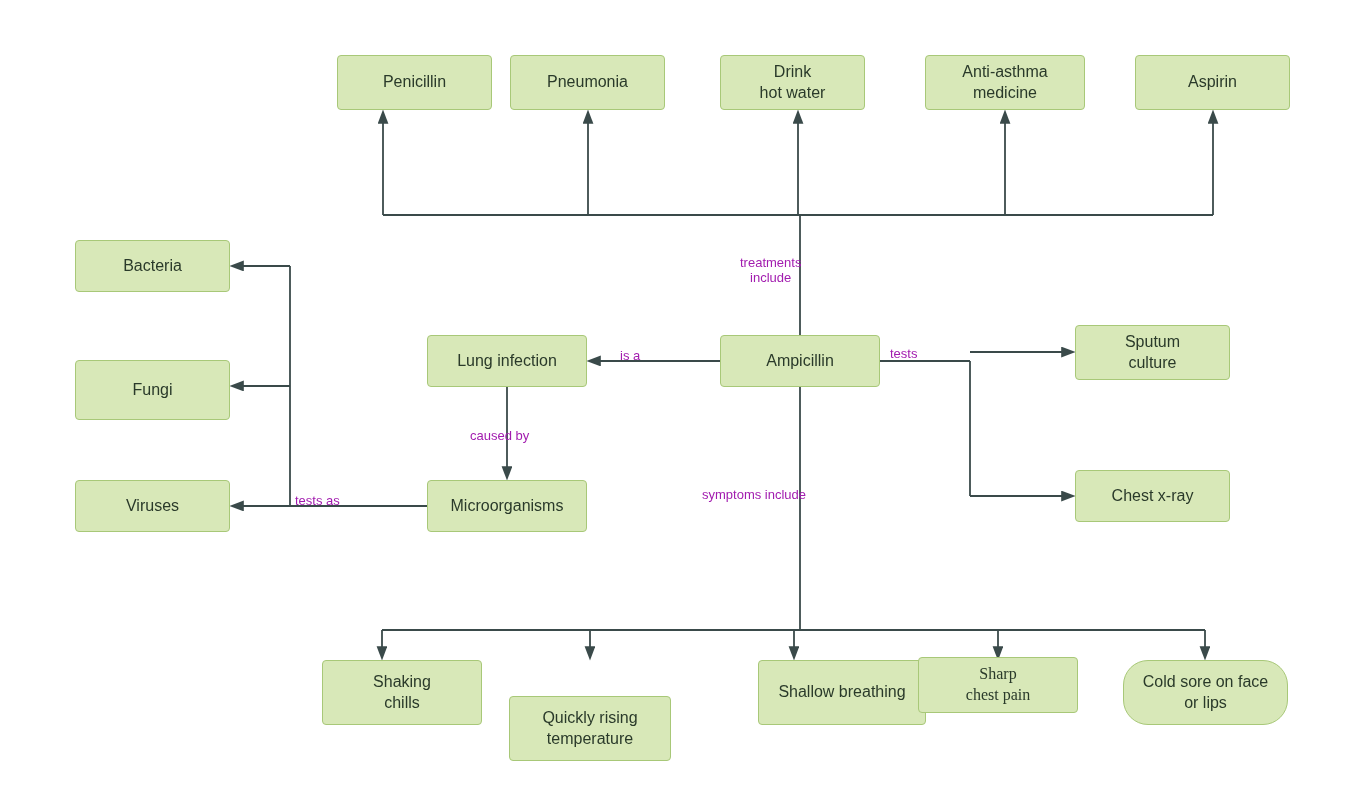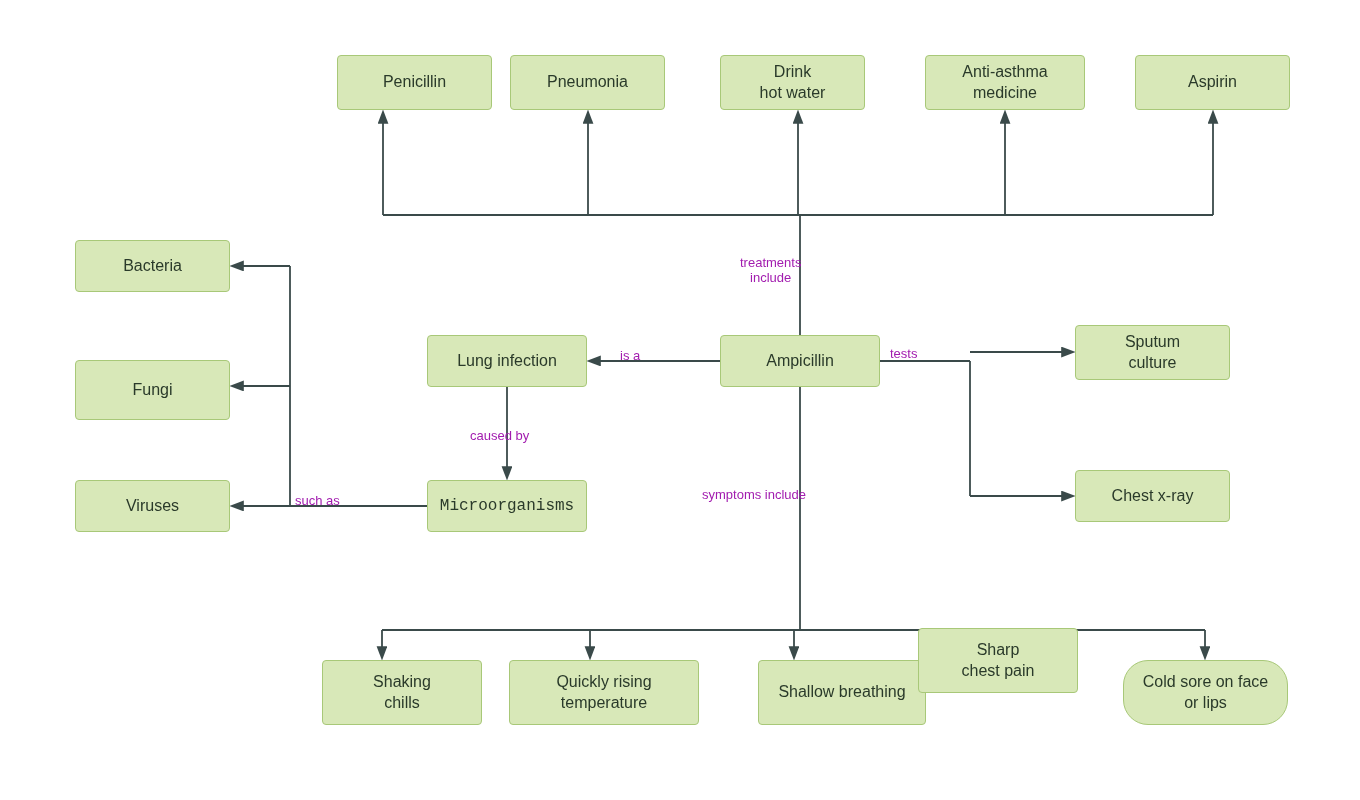--- a/index.html
+++ b/index.html
@@ -105,21 +105,21 @@
   </svg>
 
   <div class="node" style="left:720px; top:335px; width:160px; height:52px;">
     <span>Ampicillin</span>
   </div>
 
   <div class="node" style="left:427px; top:335px; width:160px; height:52px;">
     <span>Lung infection</span>
   </div>
 
-  <div class="node" style="left:427px; top:480px; width:160px; height:52px;font-family:Liberation Mono, monospace;">
+  <div class="node" style="left:427px; top:480px; width:160px; height:52px;">
     <span>Microorganisms</span>
   </div>
 
   <div class="node" style="left:75px; top:240px; width:155px; height:52px;">
     <span>Bacteria</span>
   </div>
 
   <div class="node" style="left:75px; top:360px; width:155px; height:60px;">
     <span>Fungi</span>
   </div>
@@ -157,30 +157,30 @@
 
   <div class="node" style="left:1075px; top:470px; width:155px; height:52px;">
     <span>Chest x-ray</span>
   </div>
 
   <div class="node" style="left:302px; top:660px; width:160px; height:65px; white-space:pre-line;margin-left:20px;">
     <span>Shaking
 chills</span>
   </div>
 
-  <div class="node" style="left:509px; top:660px; width:190px; height:65px; white-space:pre-line;">
+  <div class="node" style="left:509px; top:696px; width:162px; height:65px; white-space:pre-line;">
     <span>Quickly rising
 temperature</span>
   </div>
 
   <div class="node" style="left:710px; top:660px; width:168px; height:65px;margin-left:48px;">
     <span>Shallow breathing</span>
   </div>
 
-  <div class="node" style="left:918px; top:628px; width:160px; height:65px; white-space:pre-line;">
+  <div class="node" style="left:918px; top:657px; width:160px; height:56px; white-space:pre-line;font-family:Liberation Serif, serif;">
     <span>Sharp
 chest pain</span>
   </div>
 
   <div class="node" style="left:1123px; top:660px; width:165px; height:65px; white-space:pre-line;border-radius:25px;">
     <span>Cold sore on face
 or lips</span>
   </div>
 
   <div class="edge-label" style="left:740px; top:240px; white-space:pre-line; text-align:center;">
@@ -190,21 +190,21 @@
 
   <div class="edge-label" style="left:620px; top:348px;">
     <span>is a</span>
   </div>
 
   <div class="edge-label" style="left:470px; top:428px;">
     <span>caused by</span>
   </div>
 
   <div class="edge-label" style="left:295px; top:493px;">
-    <span>such as</span>
+    <span>tests as</span>
   </div>
 
   <div class="edge-label" style="left:890px; top:346px;">
     <span>tests</span>
   </div>
 
   <div class="edge-label" style="left:702px; top:487px;">
     <span>symptoms include</span>
   </div>
 

